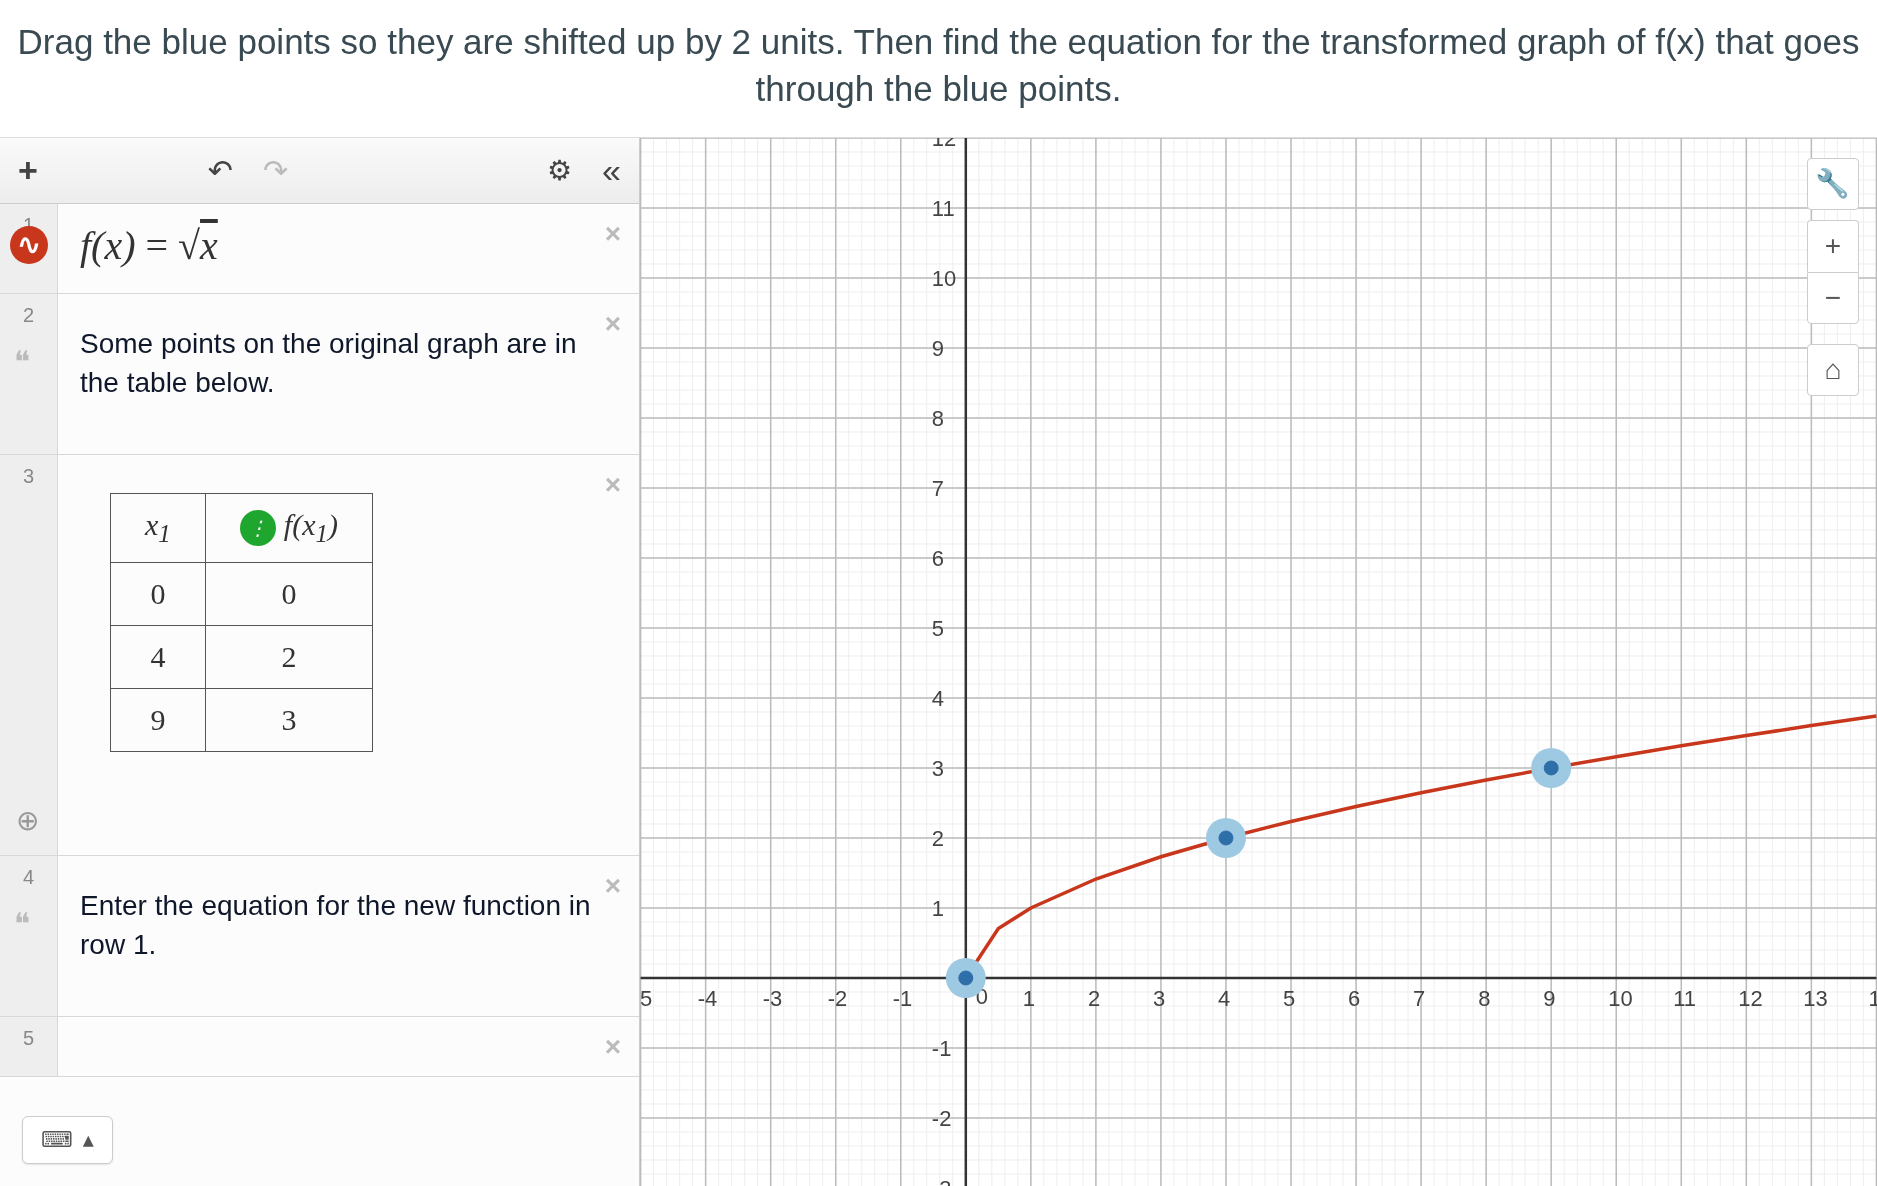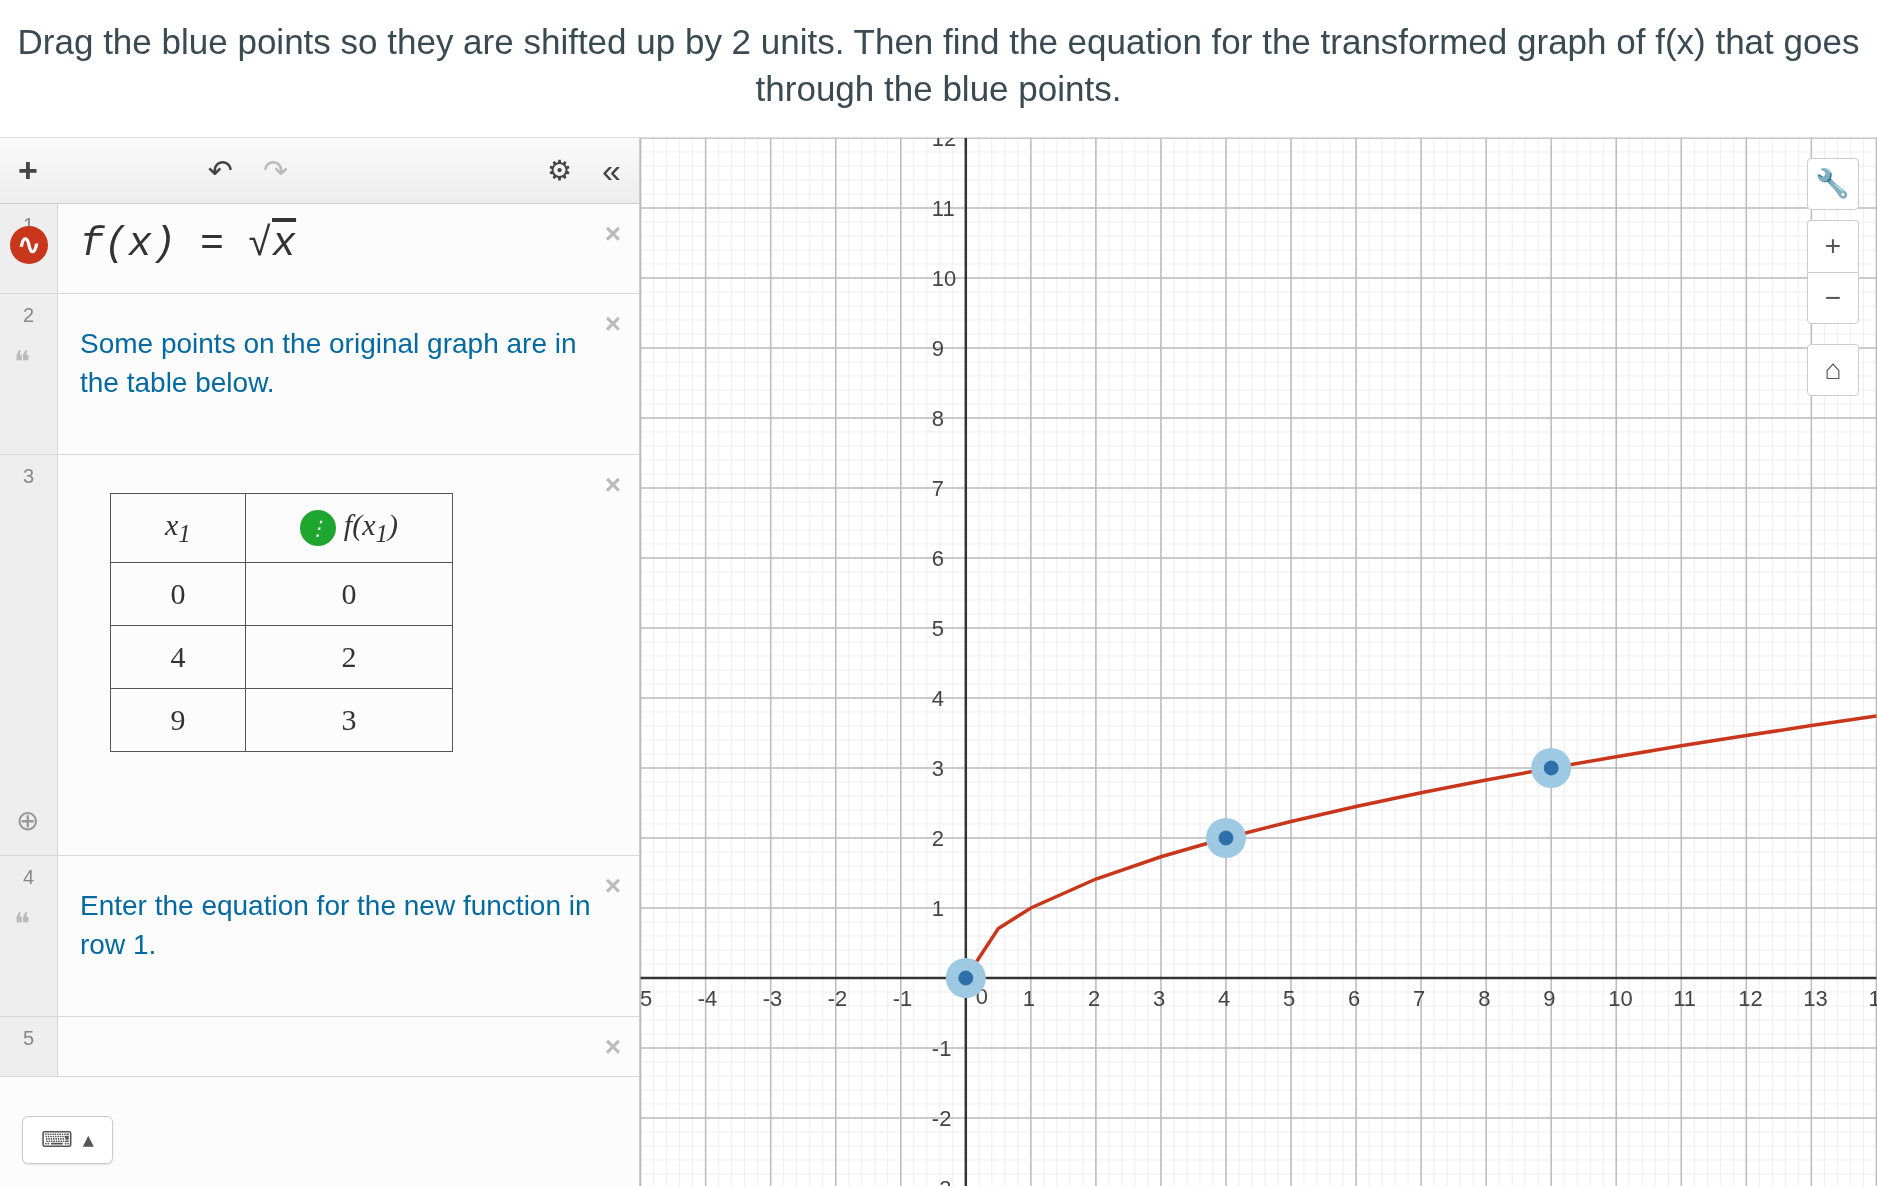--- a/index.html
+++ b/index.html
@@ -20,27 +20,27 @@
 .expr-row { display: flex; border-bottom: 1px solid #d8d8d8; min-height: 90px; position: relative; }
 .row-gutter { width: 58px; background: #eee; border-right: 1px solid #d8d8d8; display: flex; align-items: flex-start; justify-content: center; padding-top: 10px; font-size: 20px; color: #888; position: relative; }
 .row-gutter.large { min-height: 160px; }
 .row-content { flex: 1; padding: 18px 22px; font-size: 30px; color: #333; position: relative; }
 .row-close { position: absolute; right: 18px; top: 14px; font-size: 28px; color: #bbb; font-weight: bold; }
 
 .desmos-icon { width: 38px; height: 38px; border-radius: 50%; background: #c8361b; display: inline-flex; align-items: center; justify-content: center; color: #fff; font-size: 28px; font-weight: bold; position: absolute; left: 10px; top: 22px; }
 .quote-icon { font-size: 30px; color: #bbb; position: absolute; left: 14px; top: 50px; }
 .magnify-icon { font-size: 28px; color: #999; position: absolute; left: 16px; bottom: 18px; }
 
-.equation { font-family: Liberation Mono, monospace; font-size: 40px; font-style: italic; }
+.equation { font-family: Liberation Serif, serif; font-size: 40px; font-style: italic; }
 .sqrt-sym { font-style: normal; }
 
-.note-text { font-size: 28px; color: #0369a1; line-height: 1.4; padding: 12px 0; }
+.note-text { font-size: 28px; color: #0f172a; line-height: 1.4; padding: 12px 0; }
 
 .data-table { margin: 20px 0 0 30px; border-collapse: collapse; font-family: "Times New Roman", serif; font-size: 30px; }
-.data-table th, .data-table td { padding: 14px 54px; text-align: center; border: 1px solid #555; }
+.data-table th, .data-table td { padding: 14px 34px; text-align: center; border: 1px solid #555; }
 .data-table th { font-style: italic; font-weight: normal; }
 .data-table .header-icon { width: 36px; height: 36px; border-radius: 50%; background: #1fa62e; display: inline-flex; align-items: center; justify-content: center; color: #fff; font-size: 20px; vertical-align: middle; margin-right: 8px; }
 
 .keyboard-toggle { position: absolute; left: 22px; bottom: 22px; background: #fff; border: 1px solid #ccc; border-radius: 6px; padding: 10px 18px; display: flex; align-items: center; gap: 10px; font-size: 22px; color: #555; box-shadow: 0 1px 2px rgba(0,0,0,0.1); }
 
 .graph-panel { flex: 1; position: relative; background: #fff; }
 .graph-svg { width: 100%; height: 100%; }
 .grid-minor { stroke: #eee; stroke-width: 1; }
 .grid-major { stroke: #bbb; stroke-width: 1.5; }
 .axis { stroke: #333; stroke-width: 2.5; }

